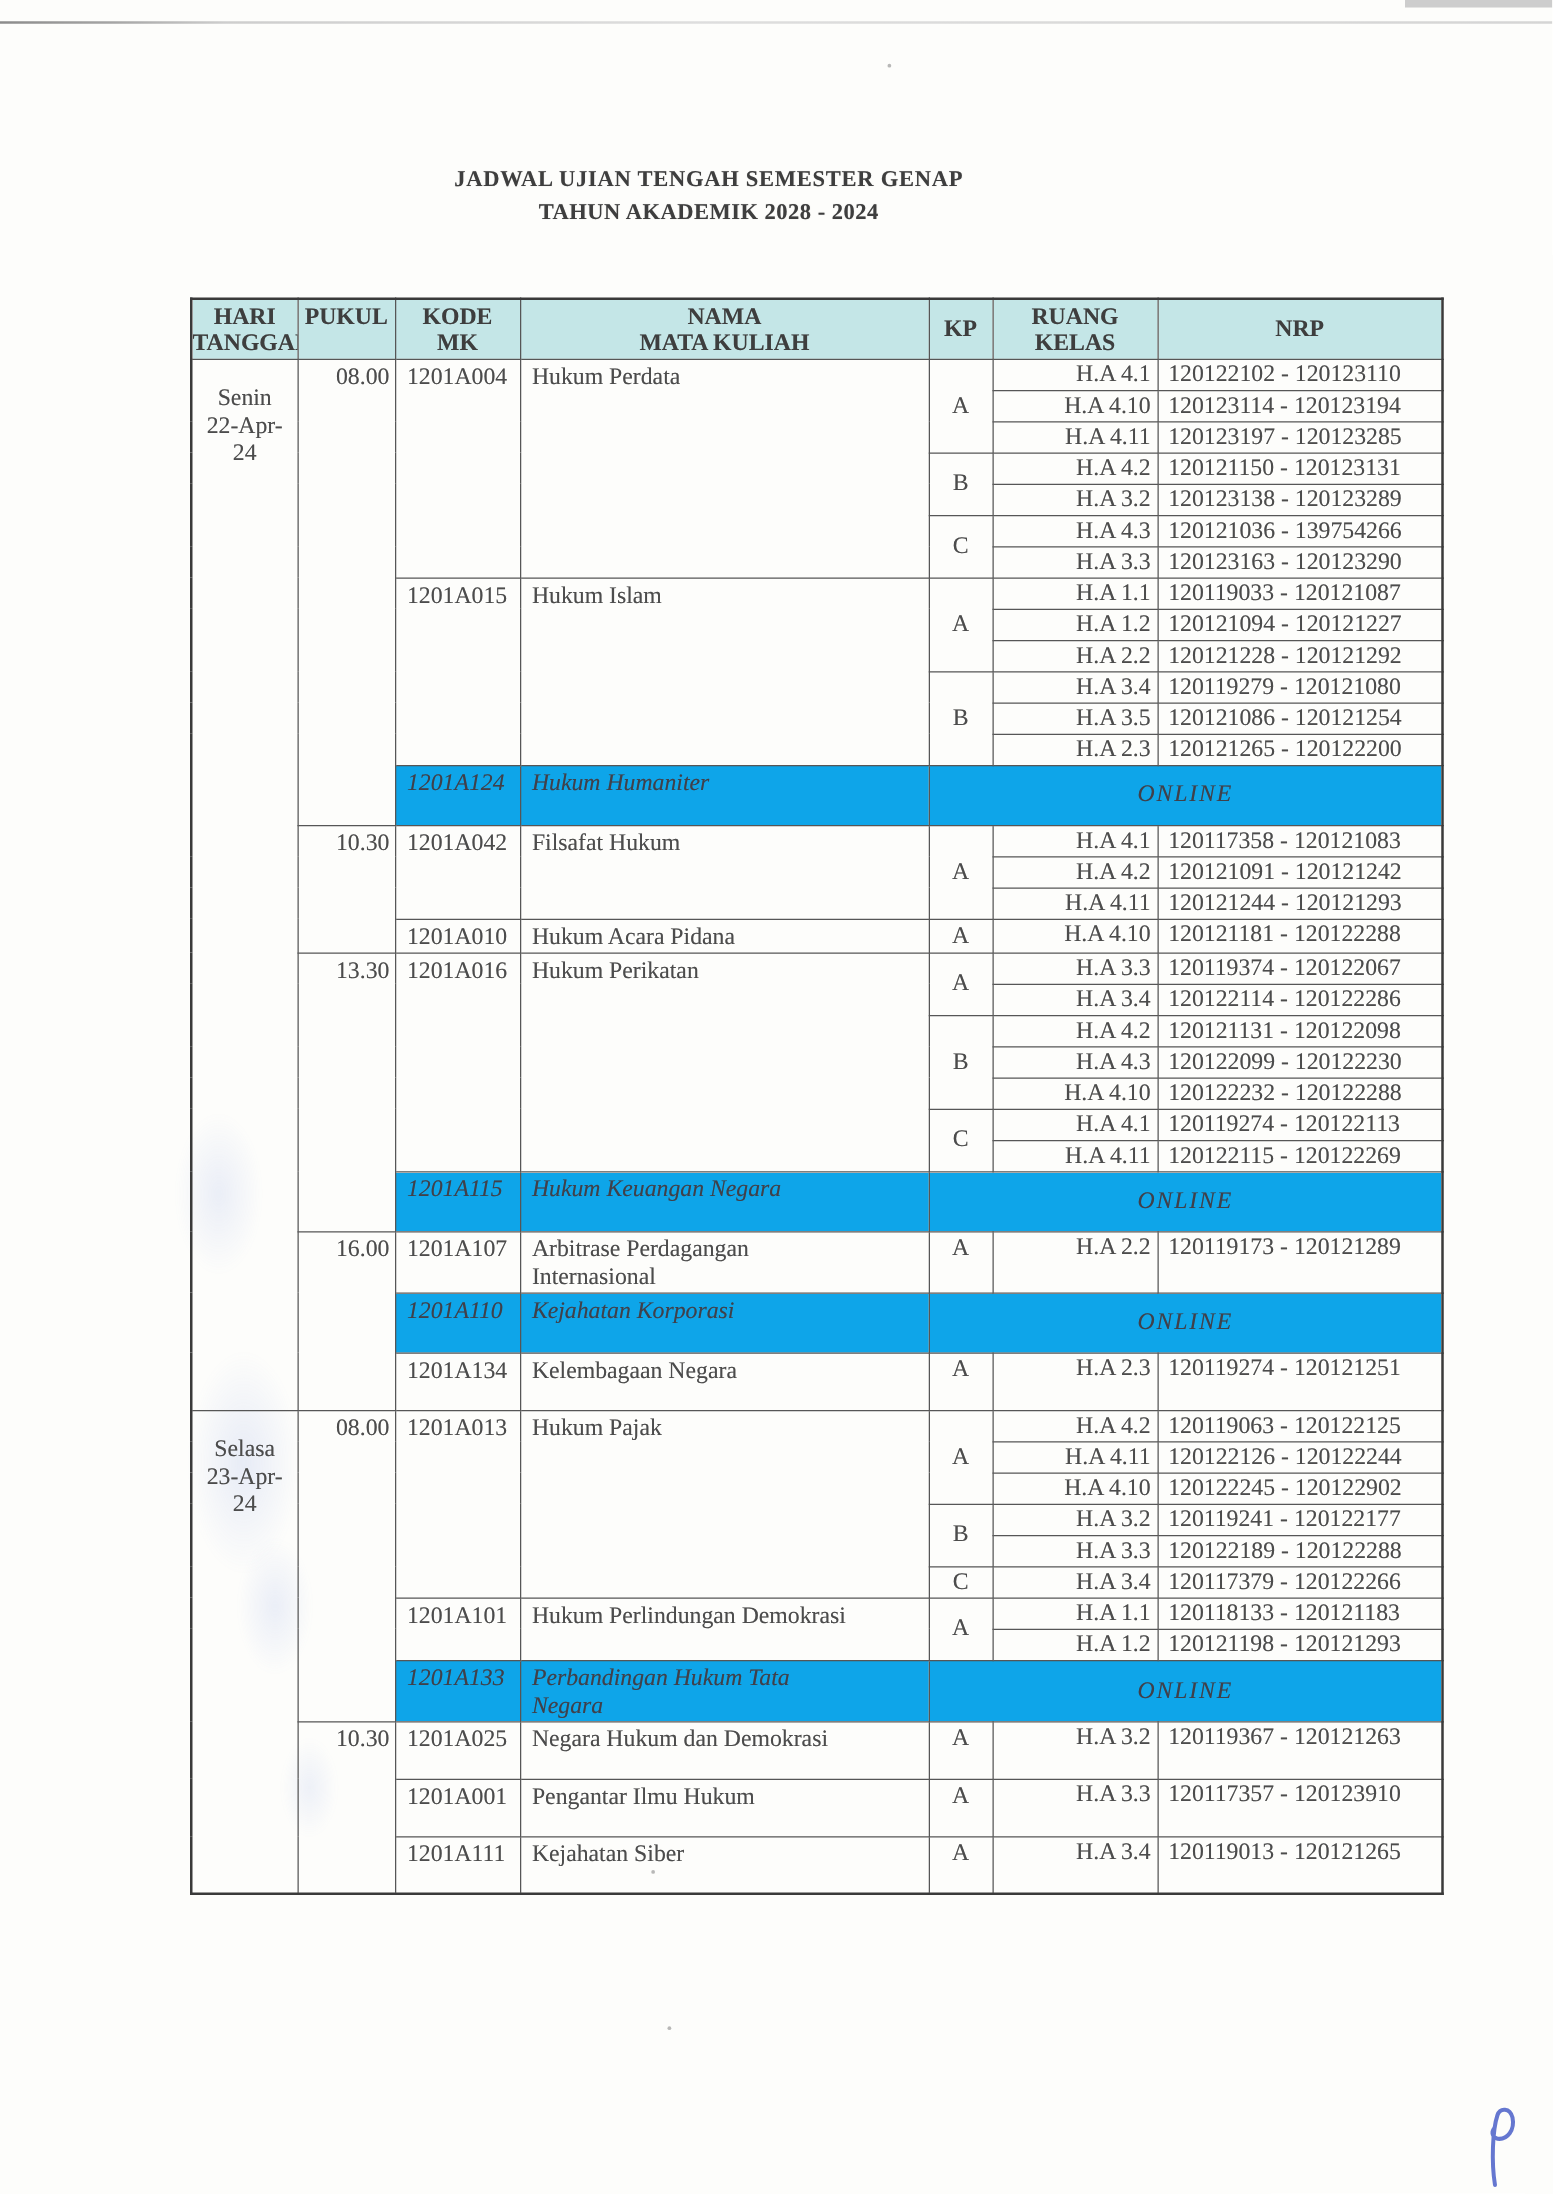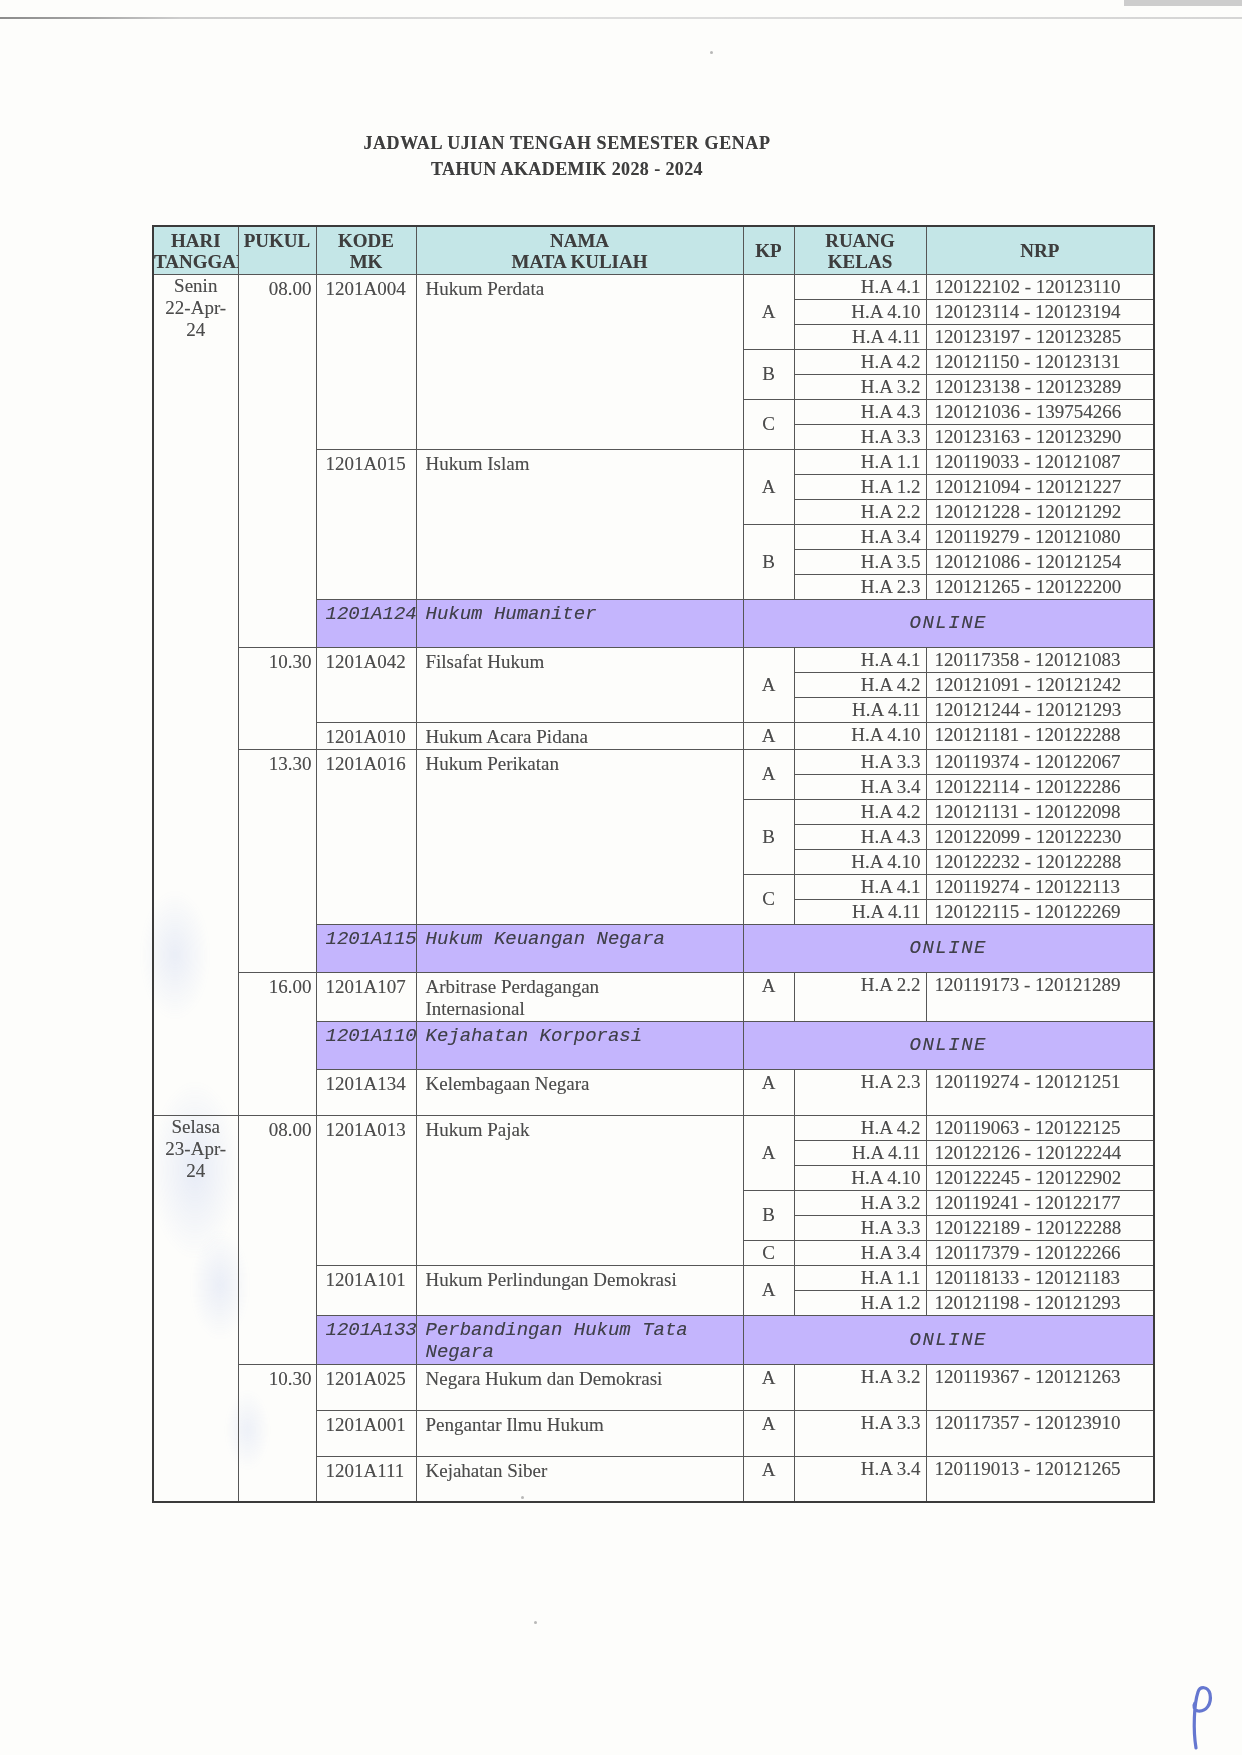--- a/index.html
+++ b/index.html
@@ -29,45 +29,45 @@
   .title-block {
     position:absolute; top:133px; left:0; width:1134px;
     text-align:center; color:#3e3e3e;
   }
   .title   { font-size:18px; font-weight:bold; letter-spacing:.6px;
              text-shadow:0 0 .6px rgba(60,60,60,.45); }
   .subtitle{ font-size:18px; font-weight:bold; letter-spacing:.4px; margin-top:5px;
              text-shadow:0 0 .6px rgba(60,60,60,.45); }
 
   table.schedule {
-    position:absolute; left:152px; top:225px; width:1001px;
+    position:absolute; left:152px; top:238px; width:1001px;
     border-collapse:collapse; table-layout:fixed;
     border:2px solid #3a3a3a;
   }
   th,td {
     border:1px solid #565656;
     font-size:19px; overflow:hidden;
     text-shadow:0 0 .5px rgba(70,70,70,.4);
   }
   thead th {
     background:#c4e6e7; color:#3e3e3e; font-weight:bold;
     height:48px; text-align:center; vertical-align:top;
     padding-top:3px; line-height:21px;
   }
   thead th.v-mid { vertical-align:middle; padding-top:0; }
   td { vertical-align:top; padding:1px 4px; line-height:22px; color:#4c4c4c; }
-  td.c-hari  { text-align:center; padding-top:0; }
+  td.c-hari  { text-align:center; padding-top:20px; }
   td.c-pukul { text-align:right; padding-top:3px; }
   td.c-kode  { padding-left:9px; padding-top:3px; }
   td.c-nama  { padding-left:9px; padding-top:3px; white-space:pre-line; }
   td.c-kp    { text-align:center; vertical-align:middle; }
   td.c-ruang { text-align:right; padding-right:5px; }
   td.c-nrp   { padding-left:8px; }
   tr.tall td.c-kp { vertical-align:top; padding-top:2px; }
-  td.yellow  { background:#c4b5fd; font-style:italic; color:#40404a;font-family:Liberation Mono, monospace; }
+  td.yellow  { background:#0ea5e9; font-style:italic; color:#40404a; }
   td.c-online{
     text-align:center; vertical-align:middle;
     font-style:italic; letter-spacing:1.5px; font-size:19px;
   }
   .pen-mark { position:absolute; left:1186px; top:1684px; }
 </style>
 </head>
 <body>
 
 <div class="sheet">

